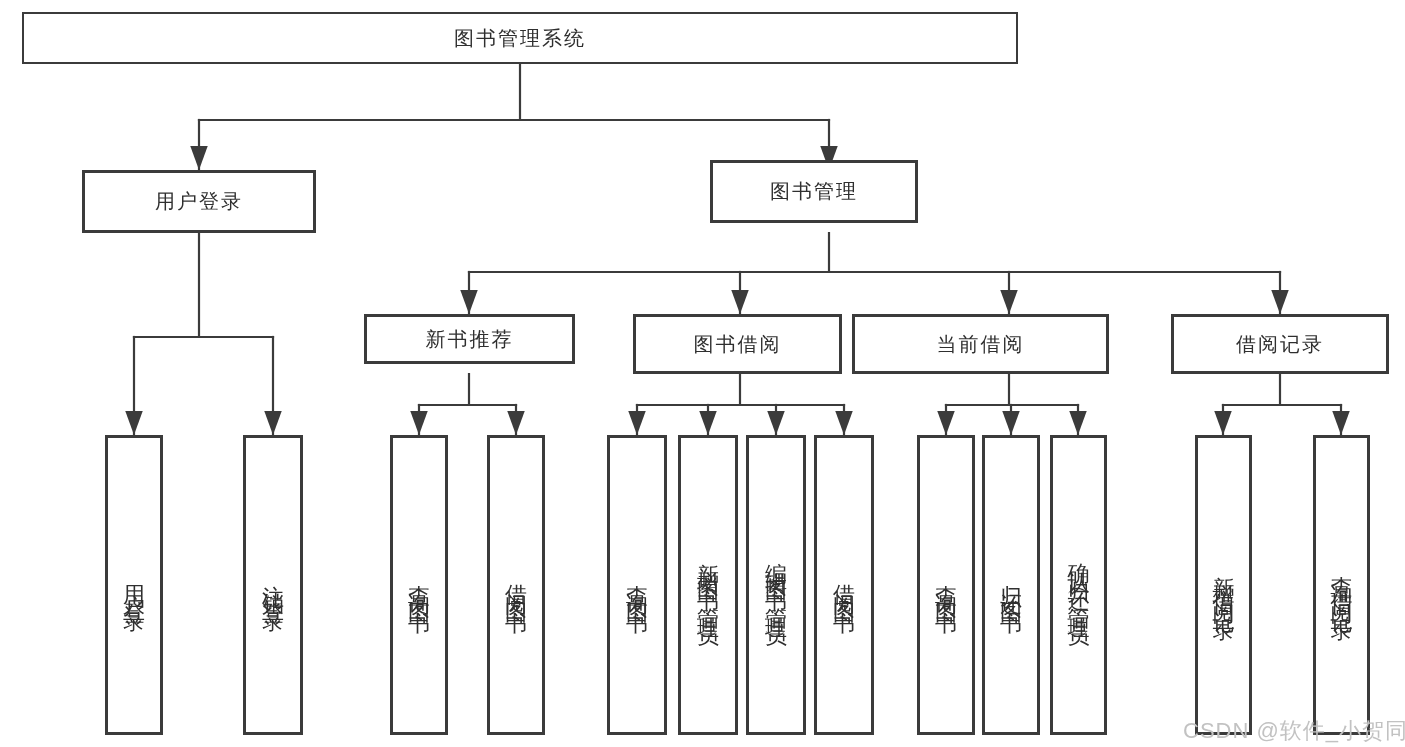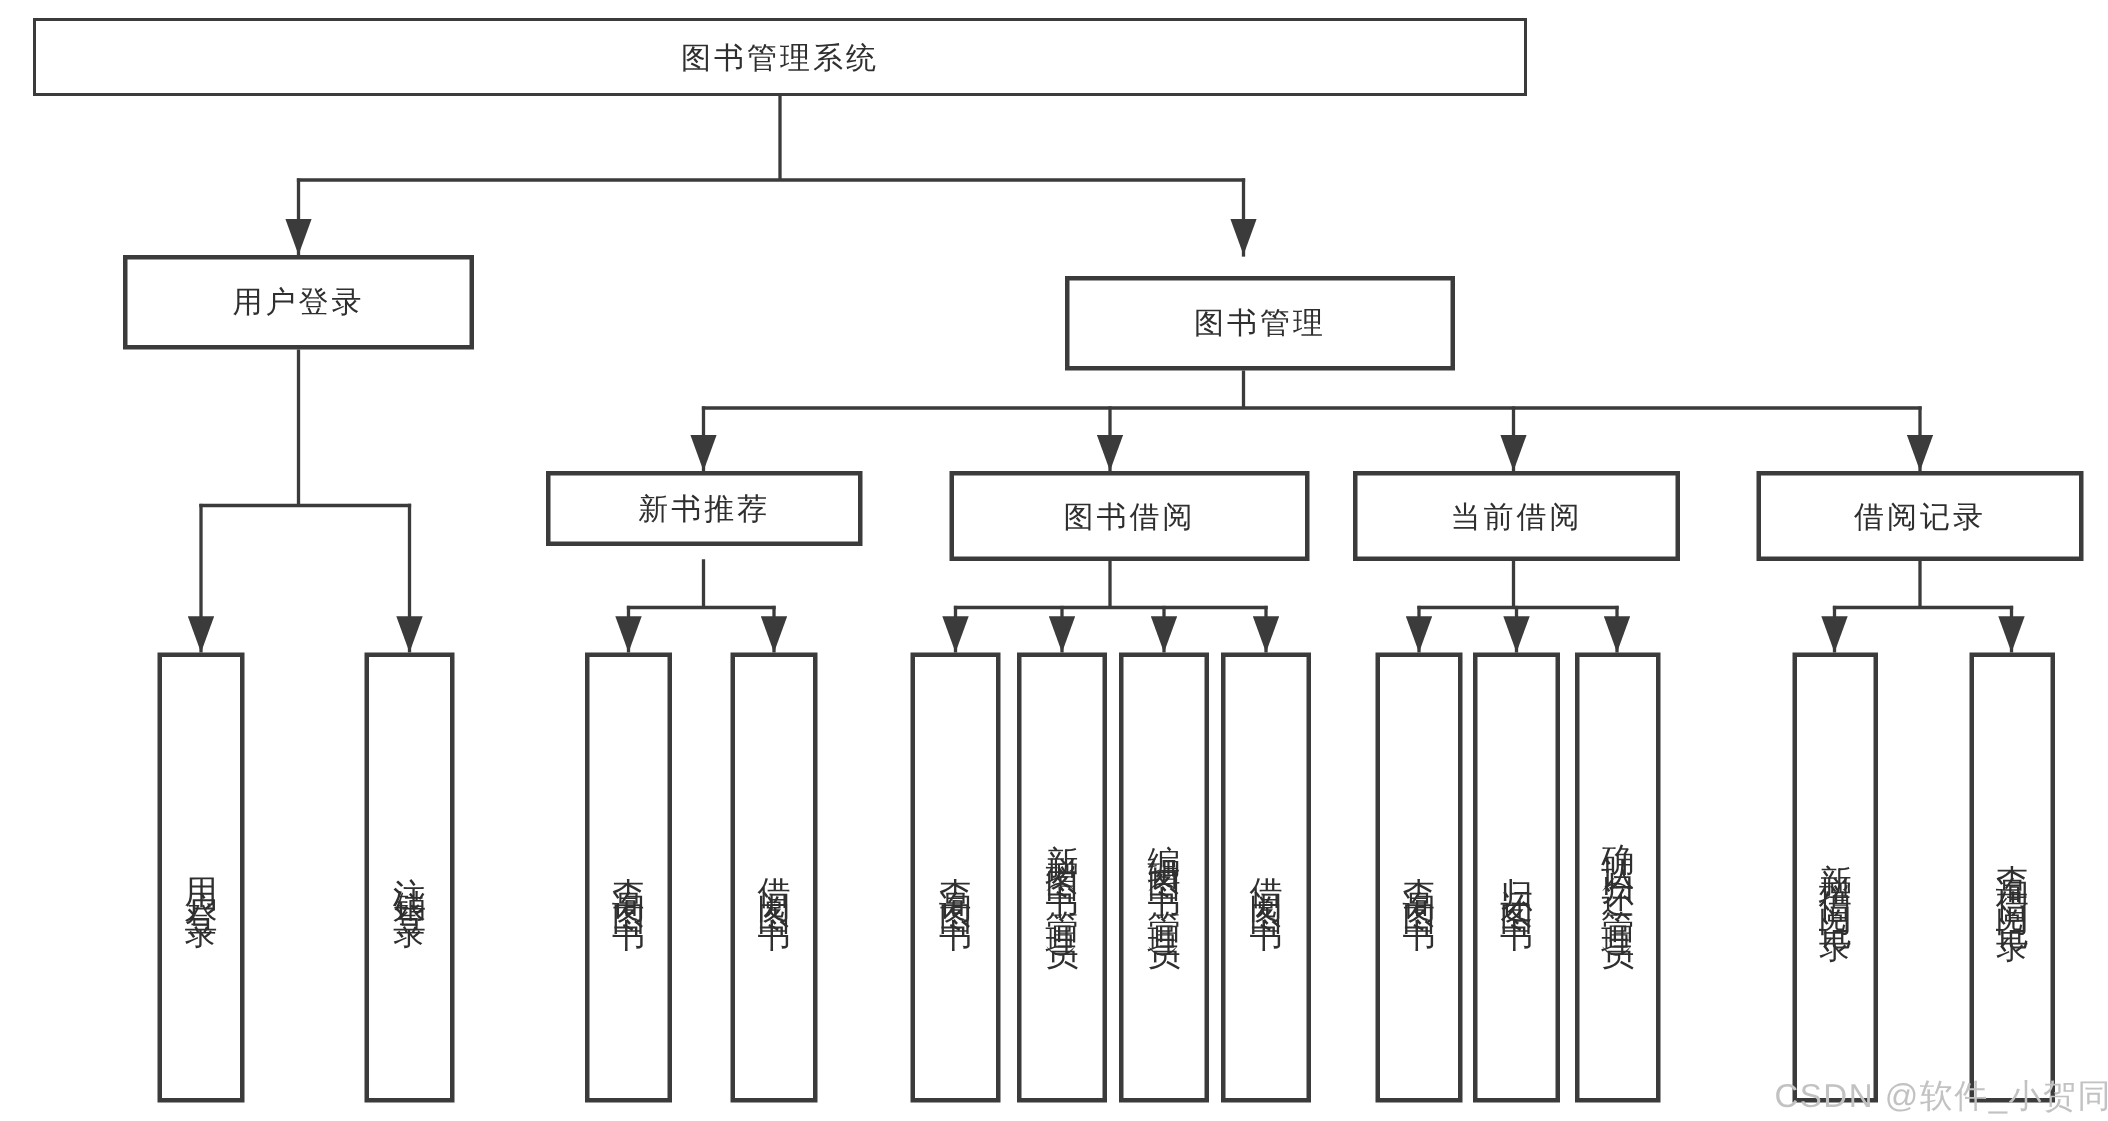--- a/index.html
+++ b/index.html
@@ -76,25 +76,25 @@
     <path d="M1078,405 V435" marker-end="url(#arrow)"></path>
 
     <path d="M1280,374 V405 M1223,405 H1341"></path>
     <path d="M1223,405 V435" marker-end="url(#arrow)"></path>
     <path d="M1341,405 V435" marker-end="url(#arrow)"></path>
   </svg>
 
   <div class="node hnode root" style="left:22px;top:12px;width:996px;height:52px;">图书管理系统</div>
 
   <div class="node hnode" style="left:82px;top:170px;width:234px;height:63px;">用户登录</div>
-  <div class="node hnode" style="left:710px;top:184px;width:260px;height:63px;">图书管理</div>
+  <div class="node hnode" style="left:710px;top:160px;width:208px;height:63px;">图书管理</div>
 
   <div class="node hnode" style="left:364px;top:314px;width:211px;height:50px;">新书推荐</div>
-  <div class="node hnode" style="left:633px;top:314px;width:240px;height:60px;">图书借阅</div>
-  <div class="node hnode" style="left:902px;top:314px;width:218px;height:60px;">当前借阅</div>
+  <div class="node hnode" style="left:633px;top:314px;width:209px;height:60px;">图书借阅</div>
+  <div class="node hnode" style="left:852px;top:314px;width:257px;height:60px;">当前借阅</div>
   <div class="node hnode" style="left:1171px;top:314px;width:218px;height:60px;">借阅记录</div>
 
   <div class="node vnode" style="left:105px;width:58px;">用户登录</div>
   <div class="node vnode" style="left:243px;width:60px;">注销登录</div>
 
   <div class="node vnode" style="left:390px;width:58px;">查询图书</div>
   <div class="node vnode" style="left:487px;width:58px;">借阅图书</div>
 
   <div class="node vnode" style="left:607px;width:60px;">查询图书</div>
   <div class="node vnode" style="left:678px;width:60px;">新增图书（管理员）</div>

